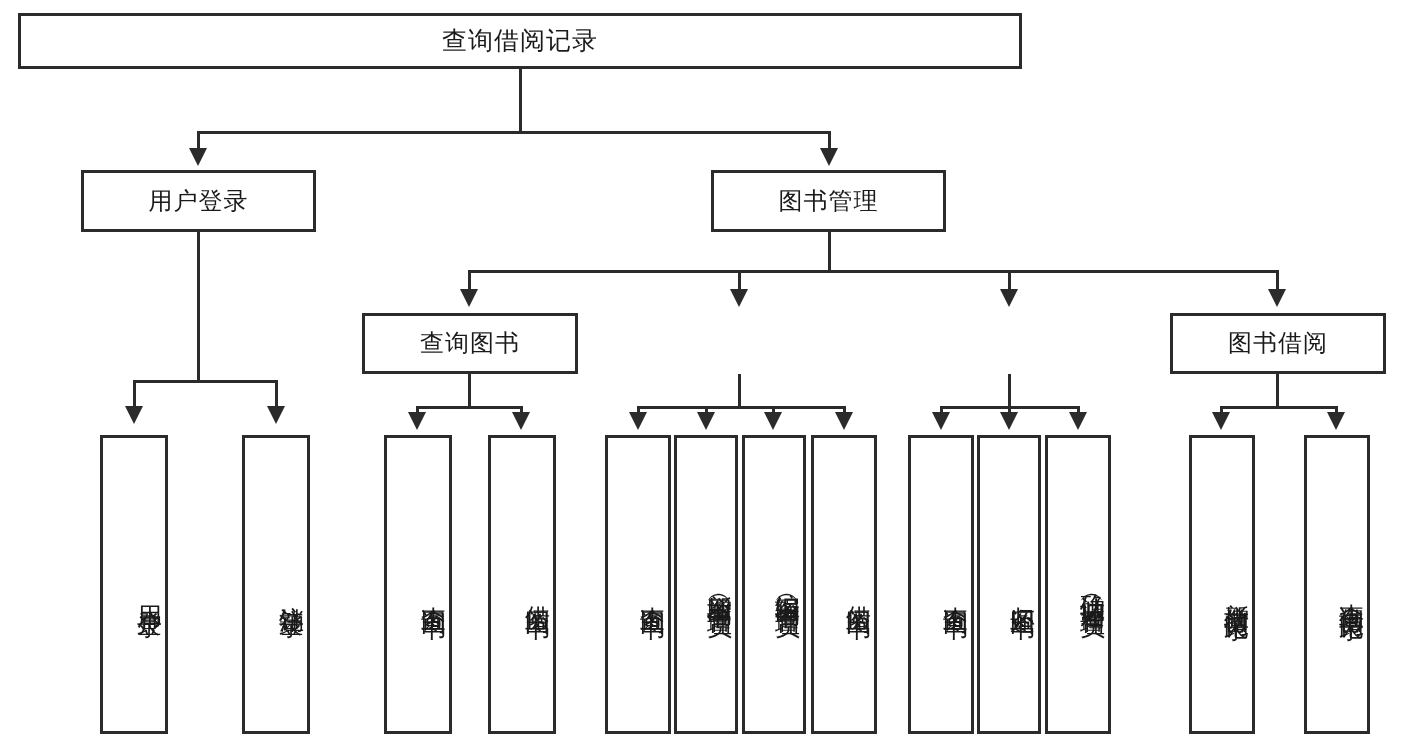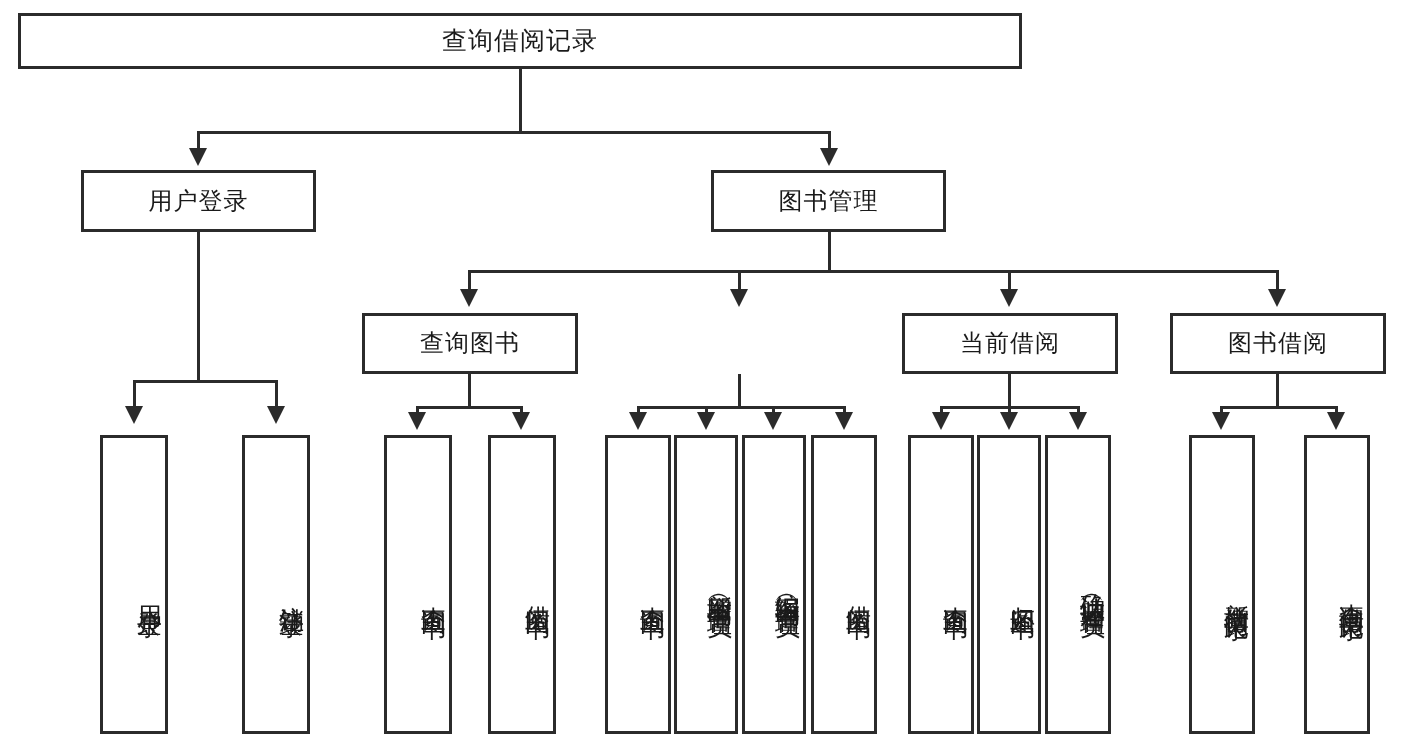--- a/index.html
+++ b/index.html
@@ -125,23 +125,20 @@
   <div class="ln v" style="left:738px; top:270px; width:3px; height:22px;"></div>
   <div class="arrow" style="left:730px; top:289px;"></div>
   <div class="ln v" style="left:1008px; top:270px; width:3px; height:22px;"></div>
   <div class="arrow" style="left:1000px; top:289px;"></div>
   <div class="ln v" style="left:1276px; top:270px; width:3px; height:22px;"></div>
   <div class="arrow" style="left:1268px; top:289px;"></div>
 
   <div class="node h" style="left:362px; top:313px; width:216px; height:61px;">
     <span>查询图书</span>
   </div>
-  <div class="node h" style="left:902px; top:313px; width:216px; height:61px;">
-    <span>当前借阅</span>
-  </div>
   <div class="node h" style="left:1170px; top:313px; width:216px; height:61px;">
     <span>图书借阅</span>
   </div>
 
   <div class="ln v" style="left:468px; top:374px; width:3px; height:32px;"></div>
   <div class="ln h" style="left:416px; top:406px; width:107px; height:3px;"></div>
   <div class="ln v" style="left:416px; top:406px; width:3px; height:10px;"></div>
   <div class="arrow" style="left:408px; top:412px;"></div>
   <div class="ln v" style="left:520px; top:406px; width:3px; height:10px;"></div>
   <div class="arrow" style="left:512px; top:412px;"></div>

